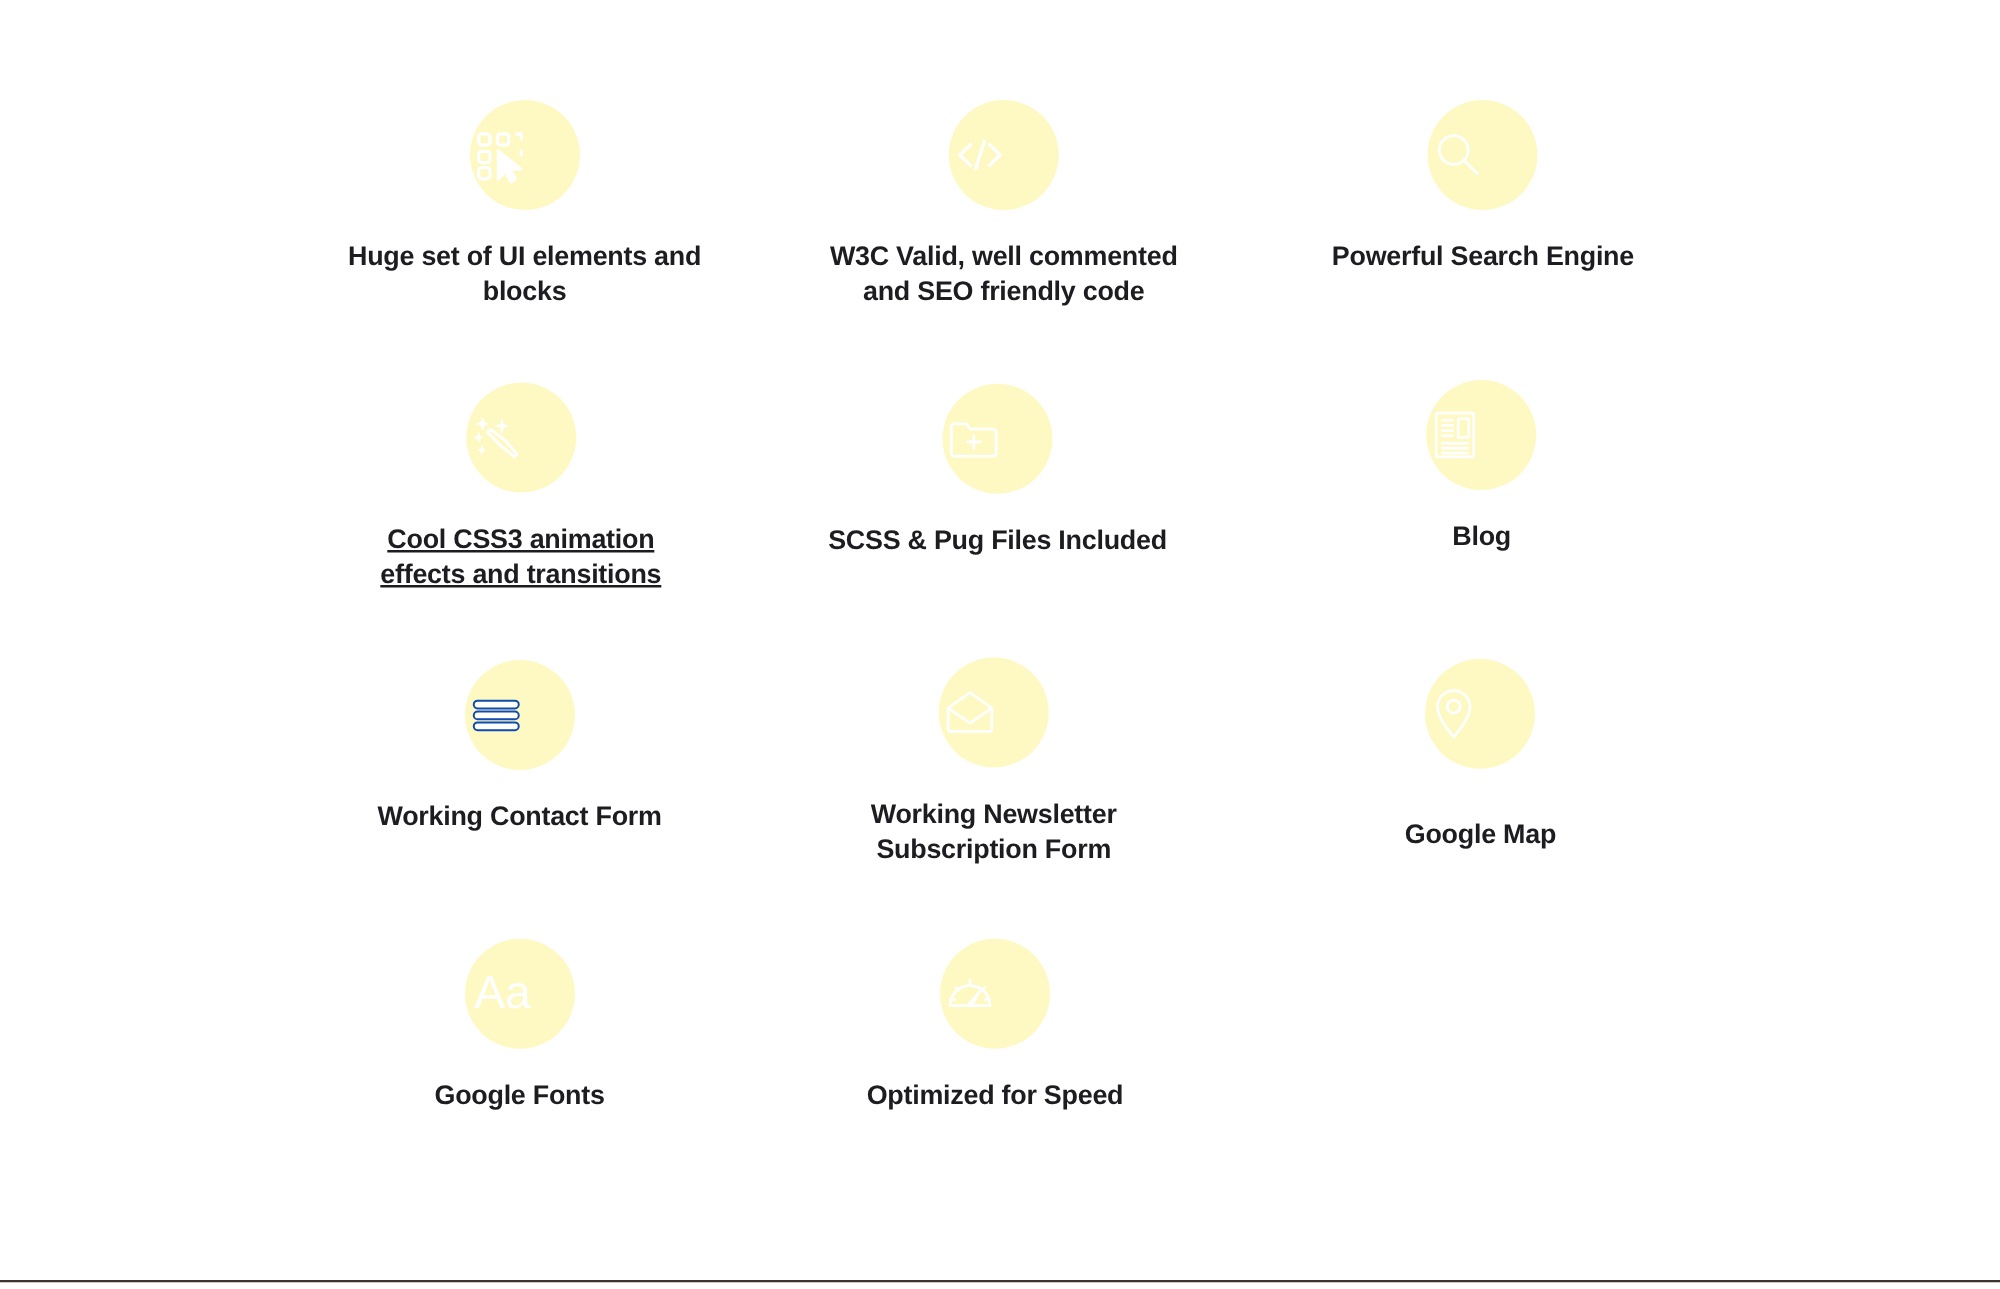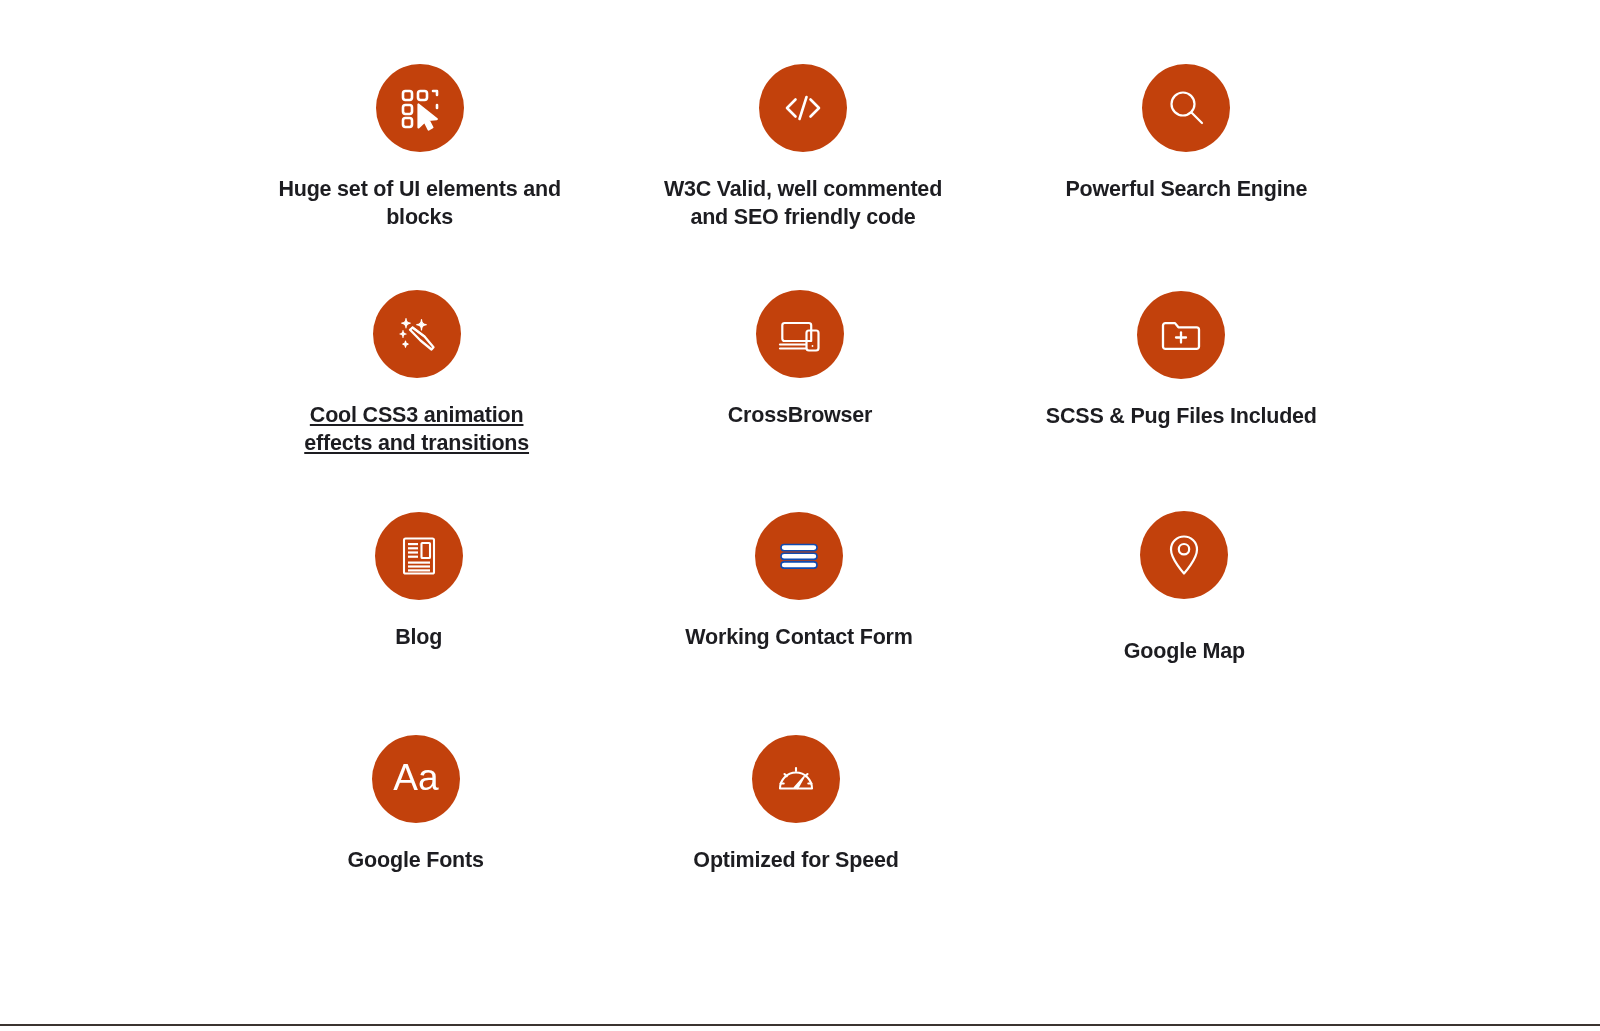--- a/index.html
+++ b/index.html
@@ -19,45 +19,44 @@
   .page {
     position: relative;
     width: 1600px;
     height: 1031px;
     background: #ffffff;
   }
 
   .features-grid {
     position: absolute;
     left: 228px;
-    top: 64px;
+    top: 80px;
     width: 1150px;
     display: grid;
     grid-template-columns: repeat(3, 1fr);
     grid-template-rows: repeat(4, 224px);
     column-gap: 0px;
     row-gap: 0px;
   }
 
   .feature {
     display: flex;
     flex-direction: column;
     align-items: center;
     text-align: center;
     padding-top: 0px;
   }
 
   .icon-circle {
     width: 88px;
     height: 88px;
     border-radius: 50%;
-    background: #c2410c;
+    background: #fef9c3;
     display: flex;
     align-items: center;
-    justify-content: center;
     flex: 0 0 auto;
   }
 
   .icon-circle svg {
     display: block;
   }
 
   .feature-label {
     margin-top: 24px;
     font-size: 21.5px;
@@ -159,32 +158,20 @@
           <path d="M19.5 17.5 L31.5 26.5" stroke-width="1.8"></path>
           <path d="M13 8.5 c0 3.2 -1.2 4.4 -4.2 4.6 c3 0.3 4.2 1.5 4.2 4.7 c0 -3.2 1.2 -4.4 4.2 -4.7 c-3 -0.2 -4.2 -1.4 -4.2 -4.6 z" fill="#ffffff" stroke-width="1.2"></path>
           <path d="M28.5 9.5 c0 3.6 -1.3 4.9 -4.7 5.2 c3.4 0.3 4.7 1.6 4.7 5.2 c0 -3.6 1.3 -4.9 4.7 -5.2 c-3.4 -0.3 -4.7 -1.6 -4.7 -5.2 z" fill="#ffffff" stroke-width="1.2"></path>
           <path d="M10 20.5 c0 2.4 -0.9 3.3 -3.1 3.5 c2.2 0.2 3.1 1.1 3.1 3.5 c0 -2.4 0.9 -3.3 3.1 -3.5 c-2.2 -0.2 -3.1 -1.1 -3.1 -3.5 z" fill="#ffffff" stroke-width="1.1"></path>
           <path d="M12.5 31 c0 2.1 -0.8 2.9 -2.7 3.1 c1.9 0.2 2.7 1 2.7 3.1 c0 -2.1 0.8 -2.9 2.7 -3.1 c-1.9 -0.2 -2.7 -1 -2.7 -3.1 z" fill="#ffffff" stroke-width="1.1"></path>
         </svg>
       </div>
       <div class="feature-label">Cool CSS3 animation effects and transitions</div>
     </div>
 
-    <div class="feature f-4">
-      <div class="icon-circle">
-        <svg width="50" height="50" viewBox="0 0 50 50" fill="none" stroke="#ffffff" stroke-width="2.2" stroke-linecap="round" stroke-linejoin="round">
-          <path d="M9.5 14 h24.5 a2.2 2.2 0 0 1 2.2 2.2 V32 H9.5 a2.2 2.2 0 0 1 -2.2 -2.2 V16.2 A2.2 2.2 0 0 1 9.5 14 z"></path>
-          <path d="M5 35.5 h26"></path>
-          <path d="M5 39.5 h26"></path>
-          <rect x="31.5" y="21.5" width="12" height="20" rx="2.4"></rect>
-          <circle cx="37.5" cy="37" r="0.9" fill="#ffffff" stroke="none"></circle>
-        </svg>
-      </div>
-      <div class="feature-label">CrossBrowser</div>
-    </div>
 
     <div class="feature f-5">
       <div class="icon-circle">
         <svg width="50" height="50" viewBox="0 0 50 50" fill="none" stroke="#ffffff" stroke-width="2.3" stroke-linecap="round" stroke-linejoin="round">
           <path d="M7 36.5 V15.5 a2.4 2.4 0 0 1 2.4 -2.4 H19 l3.4 4.2 H40.6 a2.4 2.4 0 0 1 2.4 2.4 V36.5 a2.4 2.4 0 0 1 -2.4 2.4 H9.4 A2.4 2.4 0 0 1 7 36.5 z"></path>
           <path d="M25 22.5 v10"></path>
           <path d="M20 27.5 h10"></path>
         </svg>
       </div>
       <div class="feature-label">SCSS &amp; Pug Files Included</div>
@@ -211,20 +198,29 @@
       <div class="icon-circle">
         <svg width="50" height="50" viewBox="0 0 50 50" fill="none">
           <rect x="7" y="13.5" width="36" height="6.2" rx="3.1" fill="#ffffff" stroke="#0F4BB0" stroke-width="1.6"></rect>
           <rect x="7" y="22.2" width="36" height="6.2" rx="3.1" fill="#ffffff" stroke="#0F4BB0" stroke-width="1.6"></rect>
           <rect x="7" y="30.9" width="36" height="6.2" rx="3.1" fill="#ffffff" stroke="#0F4BB0" stroke-width="1.6"></rect>
         </svg>
       </div>
       <div class="feature-label">Working Contact Form</div>
     </div>
 
+    <div class="feature f-8">
+      <div class="icon-circle">
+        <svg width="50" height="50" viewBox="0 0 50 50" fill="none" stroke="#ffffff" stroke-width="2.2" stroke-linecap="round" stroke-linejoin="round">
+          <path d="M7.5 21.5 L25 9 L42.5 21.5 V38.5 a1.6 1.6 0 0 1 -1.6 1.6 H9.1 a1.6 1.6 0 0 1 -1.6 -1.6 z"></path>
+          <path d="M7.5 21.5 L25 33.5 L42.5 21.5"></path>
+        </svg>
+      </div>
+      <div class="feature-label">Working Newsletter Subscription Form</div>
+    </div>
 
     <div class="feature f-9">
       <div class="icon-circle">
         <svg width="46" height="46" viewBox="0 0 46 46" fill="none" stroke="#ffffff" stroke-width="2.2" stroke-linecap="round" stroke-linejoin="round">
           <path d="M23 4.5 c-7.2 0 -13 5.8 -13 13 c0 9.8 13 24 13 24 s13 -14.2 13 -24 c0 -7.2 -5.8 -13 -13 -13 z"></path>
           <circle cx="23" cy="17.2" r="5.2"></circle>
         </svg>
       </div>
       <div class="feature-label">Google Map</div>
     </div>

